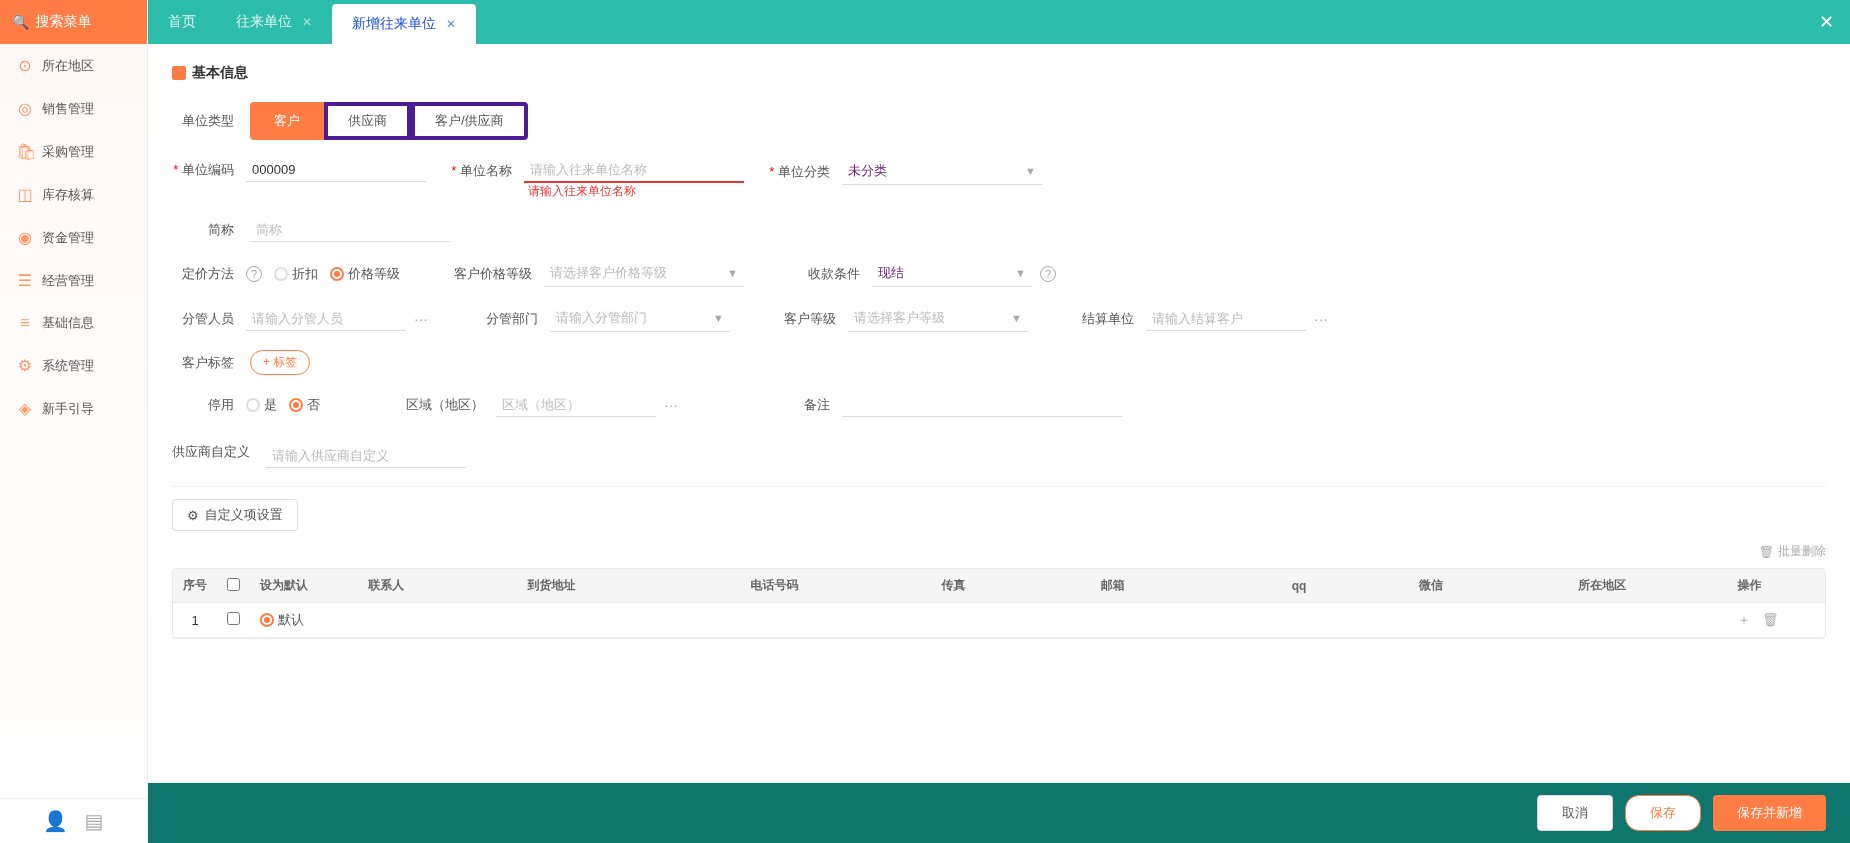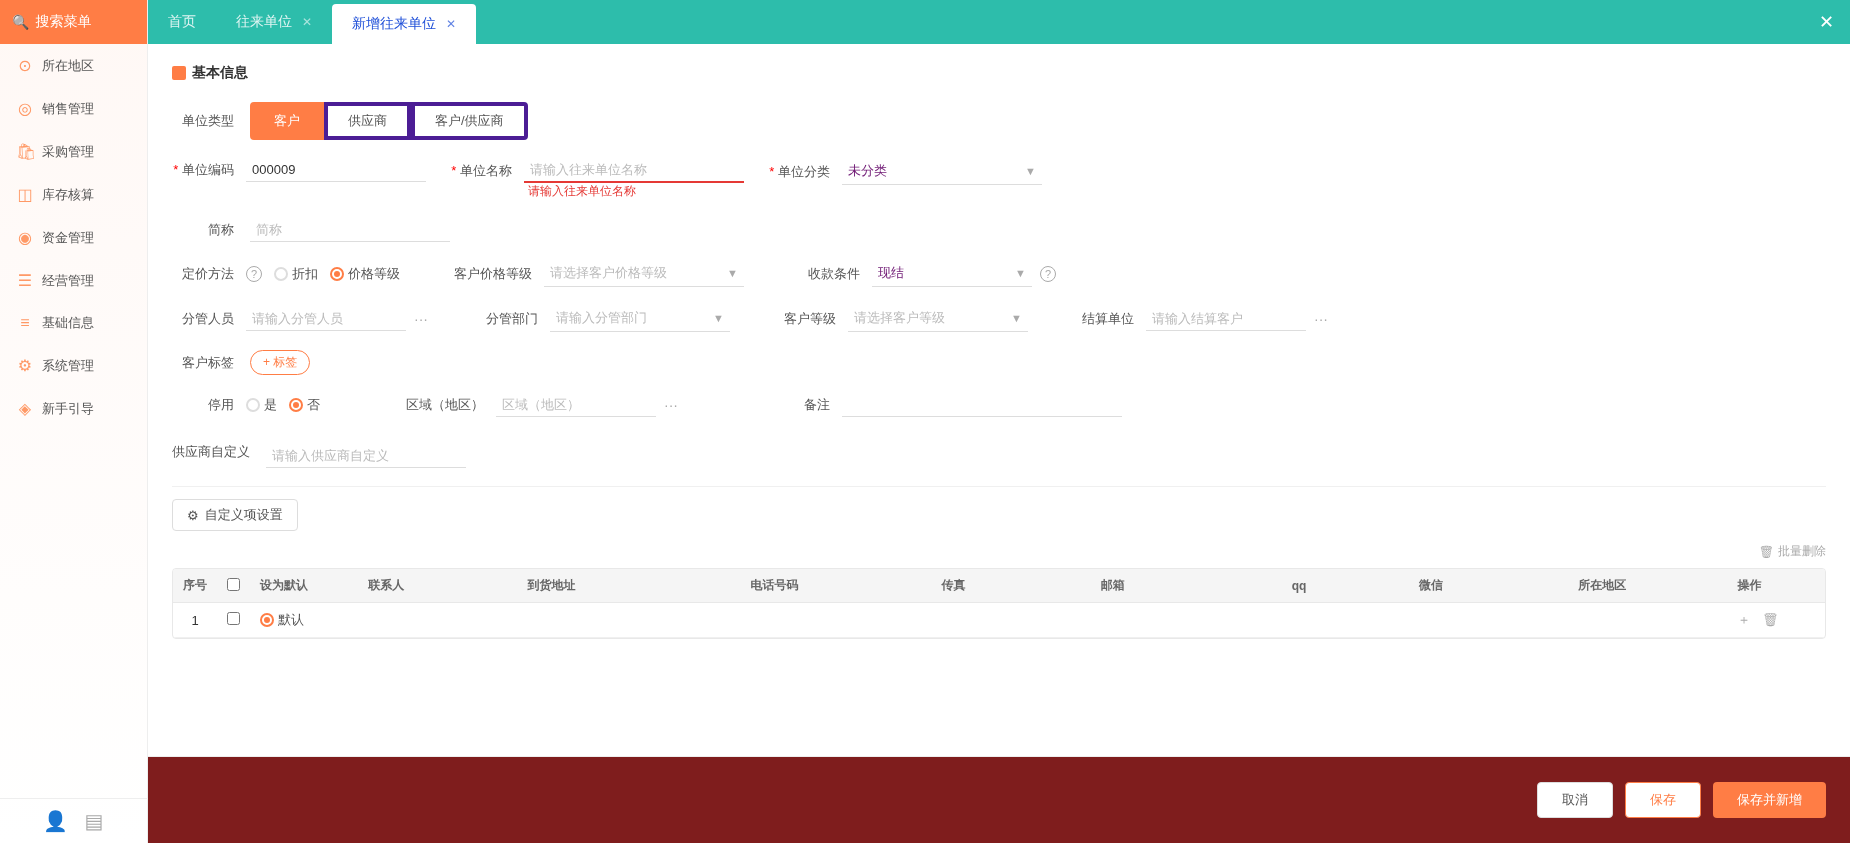--- a/index.html
+++ b/index.html
@@ -324,41 +324,41 @@
       color: #333;
     }
     .checkbox-cell {
       width: 30px;
       text-align: center;
     }
     .seq-cell { width: 40px; text-align: center; }
 
     
     .action-bar {
-      background: #7f1d1d;
+      background: #0f766e;
       border-top: 1px solid #eee;
-      padding: 25px 24px;
+      padding: 12px 24px;
       display: flex;
       justify-content: flex-end;
       gap: 12px;
     }
     .btn-cancel {
       padding: 8px 24px;
       border: 1px solid #ddd;
       background: white;
       border-radius: 4px;
       cursor: pointer;
       font-size: 13px;
       color: #555;
     }
     .btn-save {
       padding: 8px 24px;
       border: 1px solid #ff7d45;
       background: white;
-      border-radius: 4px;
+      border-radius: 14px;
       cursor: pointer;
       font-size: 13px;
       color: #ff7d45;
     }
     .btn-save-new {
       padding: 8px 24px;
       background: #ff7d45;
       border: none;
       border-radius: 4px;
       cursor: pointer;

